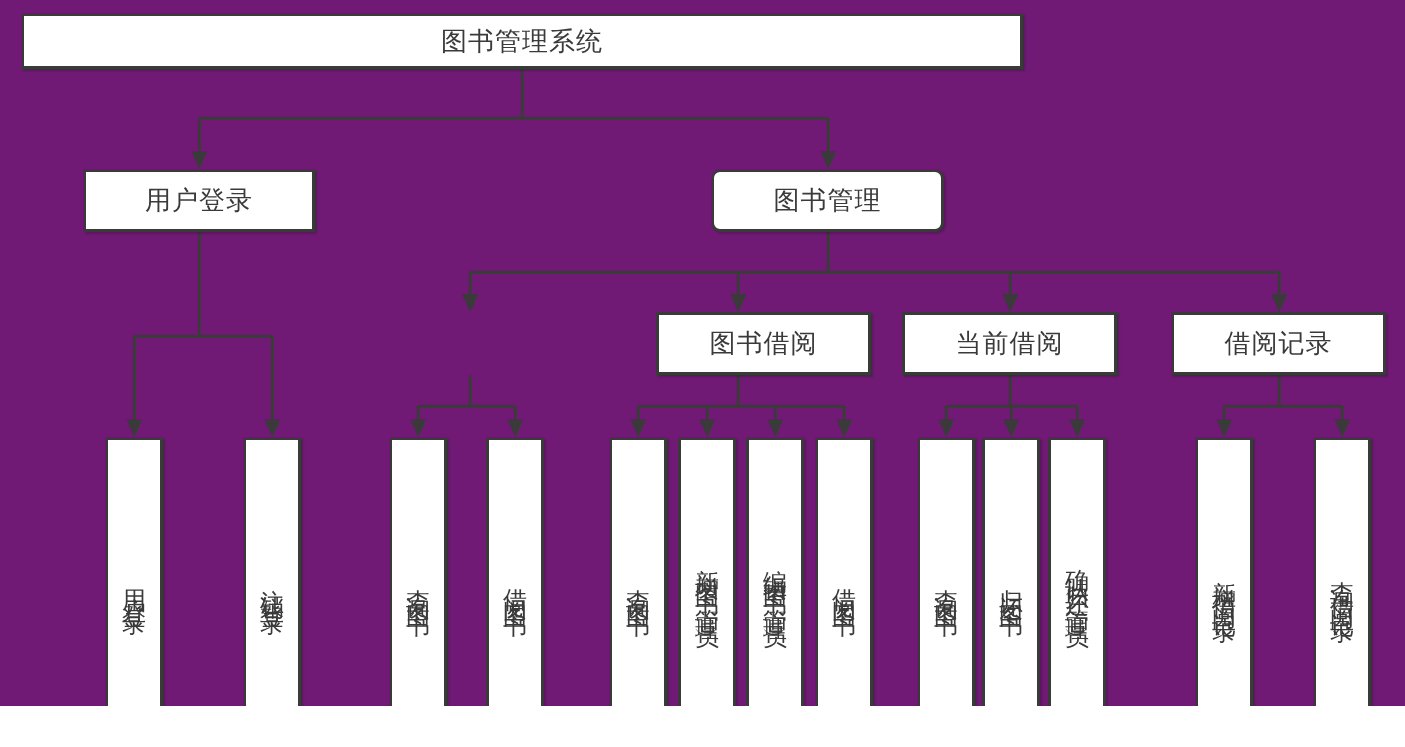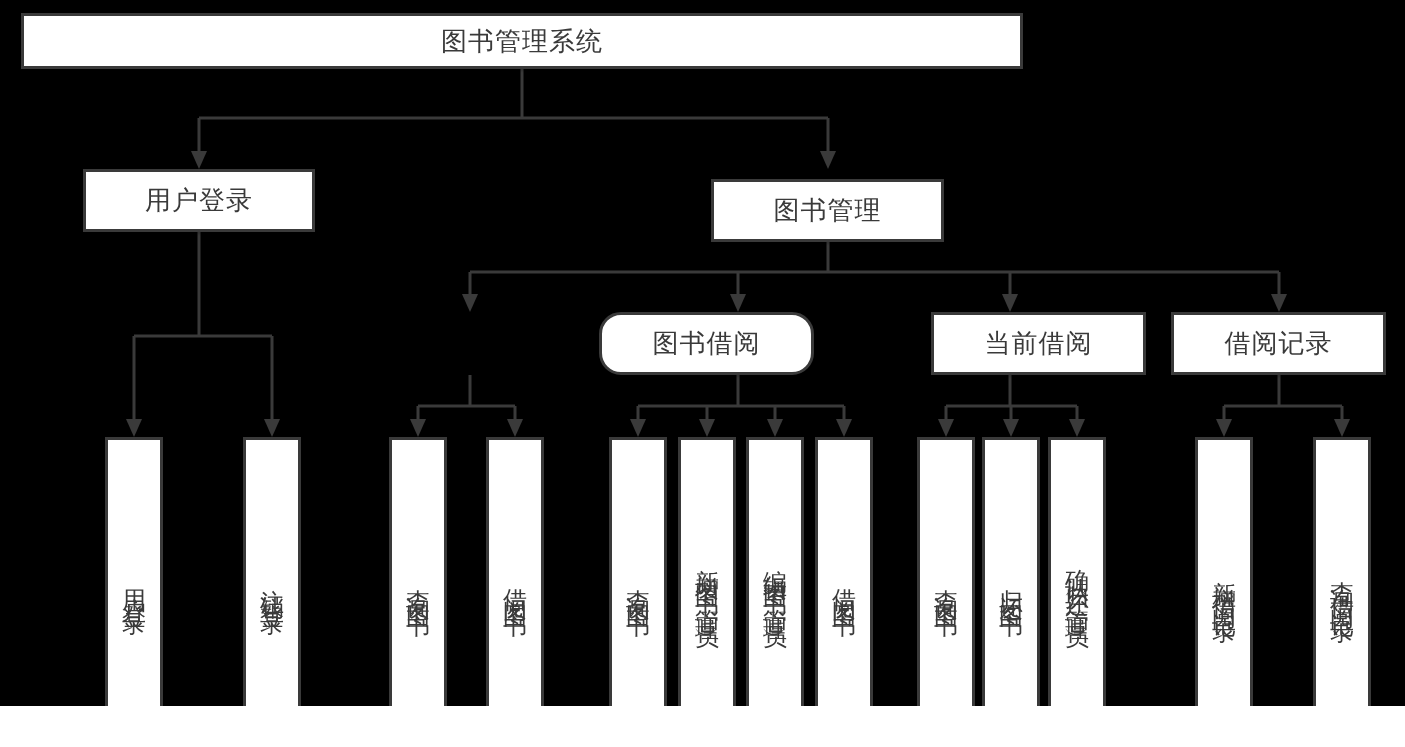--- a/index.html
+++ b/index.html
@@ -1,20 +1,20 @@
 <!DOCTYPE html>
 <html><head>
 <meta charset="utf-8">
 <style>
   html, body { margin: 0; padding: 0; background: #ffffff; }
   .stage {
     position: relative;
     width: 1405px;
     height: 706px;
-    background: #000000;
+    background: #701a75;
     font-family: "Liberation Sans", "DejaVu Sans", sans-serif;
     color: #3a3a3a;
     overflow: hidden;
   }
   svg.connectors {
     position: absolute;
     left: 0; top: 0;
     width: 1405px; height: 747px;
     z-index: 1;
   }
@@ -51,24 +51,24 @@
     writing-mode: vertical-rl;
     text-orientation: mixed;
     font-size: 24px;
     line-height: 1;
     letter-spacing: 8px;
     white-space: nowrap;
   }
   
   .root  { left: 21px;  top: 13px;  width: 1002px; height: 56px; }
   .l2a   { left: 83px;  top: 169px; width: 232px;  height: 63px; }
-  .l2b   { left: 711px; top: 179px; width: 233px;  height: 63px; }
+  .l2b   { left: 711px; top: 169px; width: 233px;  height: 63px; border-radius: 9px; }
   .l3a   { left: 362px; top: 312px; width: 215px;  height: 63px; }
-  .l3b   { left: 599px; top: 312px; width: 215px;  height: 63px; border-radius: 22px; }
-  .l3c   { left: 902px; top: 312px; width: 215px;  height: 63px; margin-left: 29px; }
+  .l3b   { left: 656px; top: 312px; width: 215px;  height: 63px; }
+  .l3c   { left: 902px; top: 312px; width: 215px;  height: 63px; }
   .l3d   { left: 1171px;top: 312px; width: 215px;  height: 63px; }
   .a1 { left: 105px; }  .a2 { left: 243px; }
   .b1 { left: 389px; }  .b2 { left: 486px; }
   .c1 { left: 609px; }  .c2 { left: 678px; }  .c3 { left: 746px; }  .c4 { left: 815px; }
   .d1 { left: 917px; }  .d2 { left: 982px; }  .d3 { left: 1048px; }
   .e1 { left: 1195px; } .e2 { left: 1313px; }
   .watermark {
     position: absolute;
     left: 1186px;
     top: 712px;

